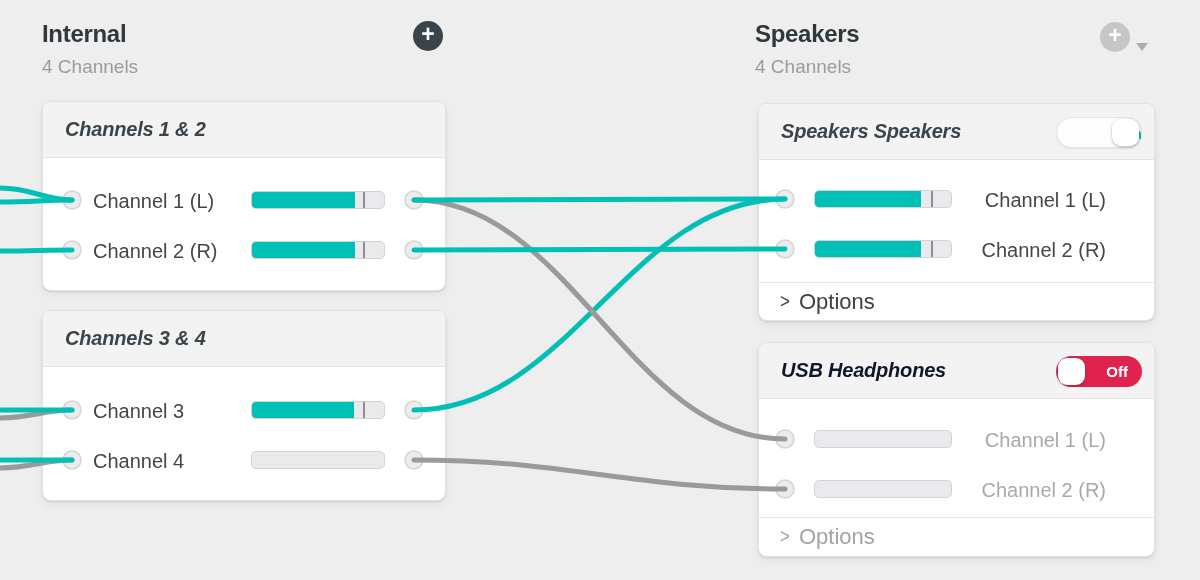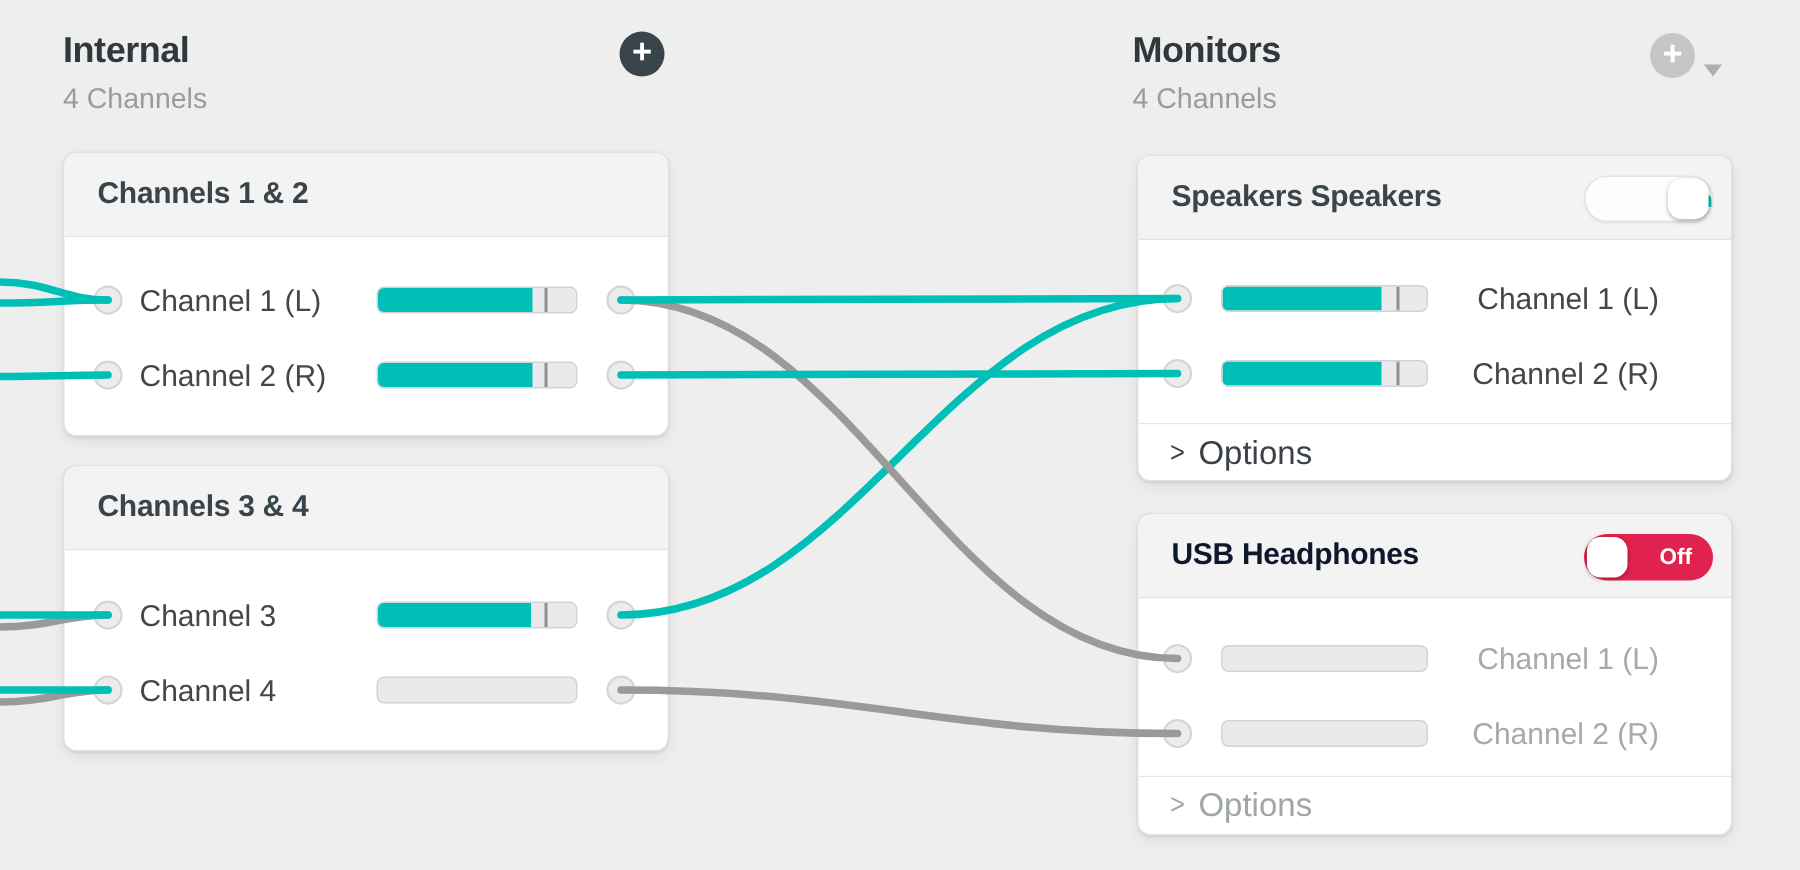--- a/index.html
+++ b/index.html
@@ -13,21 +13,21 @@
   .add-btn span{color:#fff;font-size:23px;font-weight:700;line-height:1;margin-top:-3px;}
   .add-dark{background:var(--add-dark);}
   .add-light{background:var(--add-light);}
   .chev-down{position:absolute;width:0;height:0;border-left:6px solid transparent;
              border-right:6px solid transparent;border-top:8px solid #AEAEAE;}
   
   .card{position:absolute;background:#FFFFFF;border:1px solid #E2E2E2;border-radius:9px;
         box-shadow:0 1px 2px rgba(0,0,0,.10),0 4px 10px rgba(0,0,0,.06);box-sizing:border-box;}
   .card-hd{position:absolute;left:0;right:0;top:0;height:56px;background:#F3F3F4;
            border-bottom:1px solid #E3E3E3;border-radius:8px 8px 0 0;display:flex;align-items:center;
-           padding:0 14px 0 22px;box-sizing:border-box;}
+           padding:0 14px 0 22px;box-sizing:border-box;font-style:italic;}
   .card-hd h2{margin:0;font-size:20px;font-weight:700;color:#39454B;letter-spacing:-.2px;}
   .card.muted .card-hd h2{color:#0f172a;}
   .row{position:absolute;height:22px;}
   .row-label{position:absolute;top:0;font-size:20px;color:#42474B;line-height:22px;white-space:nowrap;}
   .card.muted .row-label{color:#A7A9AB;}
   .lbl-left{left:50px;}
   .lbl-right{left:180px;right:48px;text-align:right;}
   .meter{position:absolute;top:1px;height:18px;border-radius:5px;background:#EAEAED;
          border:1px solid #D3D3D7;overflow:hidden;box-sizing:border-box;}
   .meter .fill{position:absolute;left:0;top:0;bottom:0;width:0;background:var(--teal);}
@@ -58,21 +58,21 @@
 <body>
 
 <div class="stage">
 
   <div class="col-title" style="left:42px;top:20px">Internal</div>
   <div class="col-sub" style="left:42px;top:56px">4 Channels</div>
   <button class="add-btn add-dark" style="left:413px;top:21px">
     <span>+</span>
   </button>
 
-  <div class="col-title" style="left:755px;top:20px">Monitors</div>
+  <div class="col-title" style="left:755px;top:20px">Speakers</div>
   <div class="col-sub" style="left:755px;top:56px">4 Channels</div>
   <button class="add-btn add-light" style="left:1100px;top:22px">
     <span>+</span>
   </button>
   <div class="chev-down" style="left:1136px;top:43px"></div>
 
   <section class="card" style="left:42px;top:101px;width:404px;height:190px">
     <header class="card-hd">
       <h2>Channels 1 &amp; 2</h2>
     </header>

